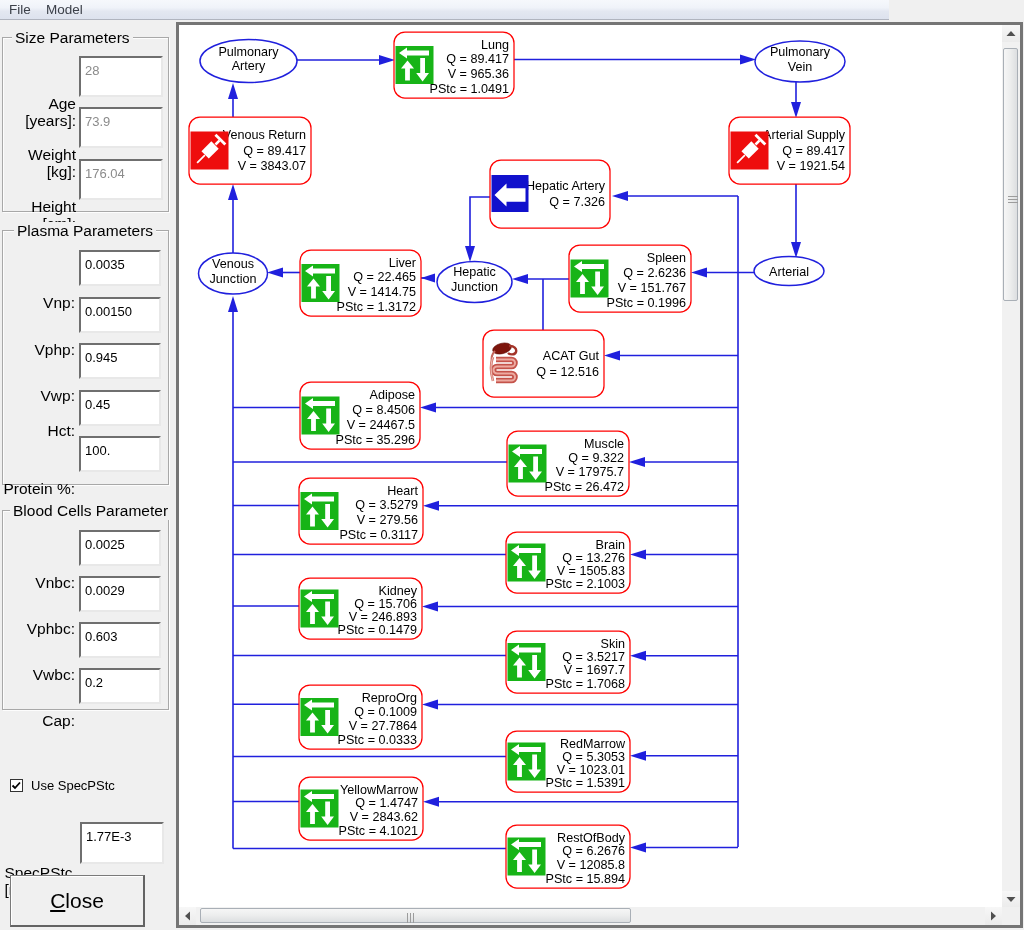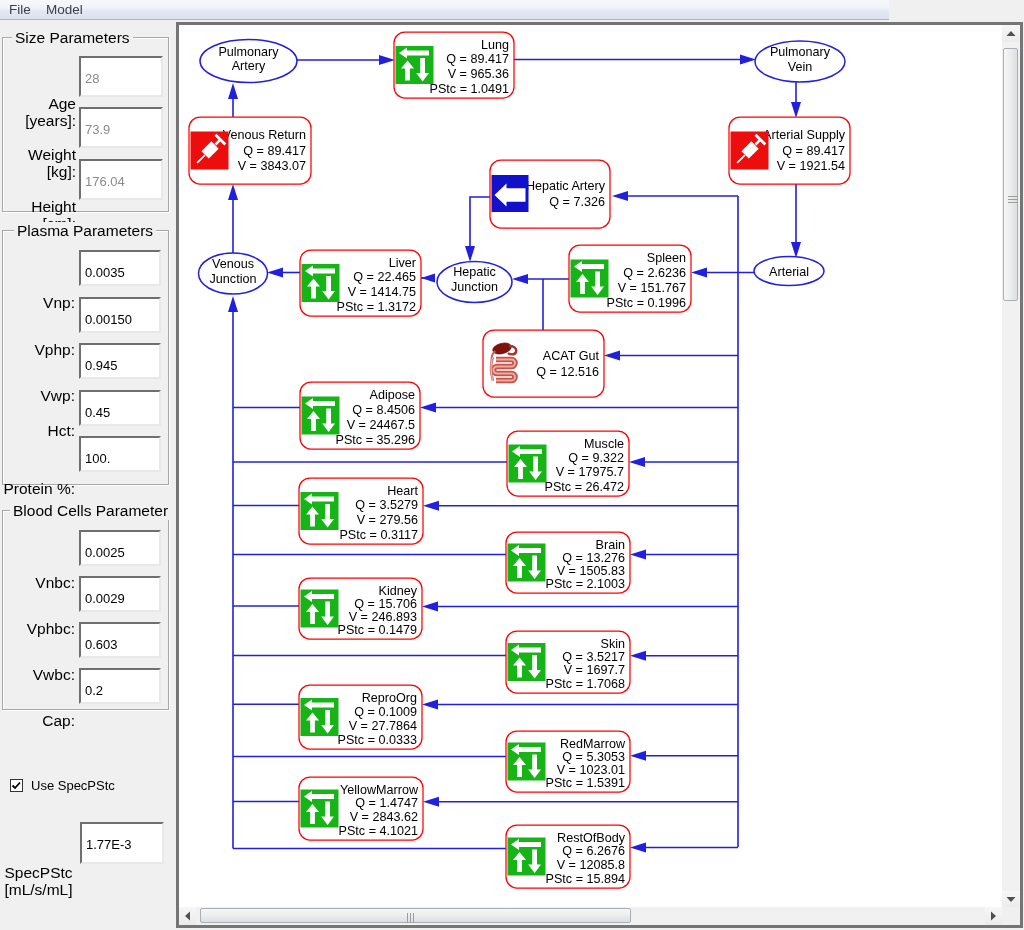--- a/index.html
+++ b/index.html
@@ -5,21 +5,21 @@
   font-family:"Liberation Sans", sans-serif; }
 #menubar { position:absolute; left:0; top:0; width:889px; height:20px;
   background:linear-gradient(#f6f8fc 0%, #f0f3f9 40%, #e3e7f1 60%, #dde2ee 100%);
   border-bottom:1px solid #b0b4bf; color:#3c4049; font-size:13.5px; }
 #menubar span { position:absolute; top:2px; }
 .grp { position:absolute; border:1px solid #a8a8a8; box-shadow:1px 1px 0 #fdfdfd, inset 1px 1px 0 #fdfdfd; }
 .gt { position:absolute; font-size:15.5px; color:#000; background:#f0f0f0; padding:0 3px; white-space:nowrap; }
 .lb,.lbc { position:absolute; font-size:15.5px; color:#000; text-align:right; line-height:17px;margin-top:38px; }
 .lbc { text-align:center; }
 .lbs { position:absolute; font-size:13px; color:#000; }
-.fv { position:absolute; background:#fff; color:#000; font-size:13px; padding:13px 0 0 4px;
+.fv { position:absolute; background:#fff; color:#000; font-size:13px; padding:5px 0 0 4px;
   border:2px solid; border-color:#6f6f6f #e8e8e8 #e8e8e8 #6f6f6f; }
 .dis { color:#8b8b8b; }
 .btn { position:absolute; left:10px; top:875px; width:135px; height:52px; background:#f0f0f0;
   border:1px solid #7a7a7a; border-right:2px solid #636363; border-bottom:2px solid #636363;
   box-shadow:inset 1px 1px 0 #ffffff; font-size:21px; color:#000; text-align:center; line-height:50px; }
 #dpanel { position:absolute; left:176px; top:22px; width:847px; height:906px;
   border:3px solid #757575; background:#fff;padding-left:8px; }
 #vsb { position:absolute; right:0; top:0; width:18px; height:883px; background:#f1f1f1; }
 #hsb { position:absolute; left:0; bottom:0; width:823px; height:18px; background:#f1f1f1; }
 .sbtn { position:absolute; background:linear-gradient(#f7f7f7,#ebebeb); color:#555; }
@@ -67,20 +67,21 @@
     <div class="lb" style="left:0px;top:674px;width:75px">Cap:</div>
     <div class="fv" style="left:79px;top:668px;width:82px;height:36px">0.2</div>
     <div style="position:absolute;left:10px;top:779px;width:13px;height:13px;background:#fff;border:1px solid #333;">
 <svg width="11" height="11" style="position:absolute;left:0;top:0">
         <path d="M 1.5,5.5 L 4,8 L 9,2.5" stroke="#000" stroke-width="1.8" fill="none"></path>
       </svg>
     </div>
     <div class="lbs" style="left:31px;top:778px;width:120px">Use SpecPStc</div>
     <div class="lbc" style="left:0px;top:826px;width:77px">SpecPStc<br>[mL/s/mL]</div>
     <div class="fv" style="left:80px;top:822px;width:84px;height:42px">1.77E-3</div>
+    <div class="btn"><span style="text-decoration:underline">C</span>lose</div>
 </div>
 <div id="dpanel">
  <svg width="822" height="877" viewBox="179 25 822 877" style="position:absolute;left:0;top:0">
  <path d="M 233,253 L 233,198" fill="none" stroke="#2020dd" stroke-width="1.6"></path>
       <polygon points="233,184 228,200 238,200" fill="#2020dd"></polygon>
       <path d="M 233,117 L 233,97" fill="none" stroke="#2020dd" stroke-width="1.6"></path>
       <polygon points="233,83 228,99 238,99" fill="#2020dd"></polygon>
       <path d="M 297,60 L 382,60" fill="none" stroke="#2020dd" stroke-width="1.6"></path>
       <polygon points="395,60 379,55 379,65" fill="#2020dd"></polygon>
       <path d="M 514,59.5 L 744,59.5" fill="none" stroke="#2020dd" stroke-width="1.6"></path>

